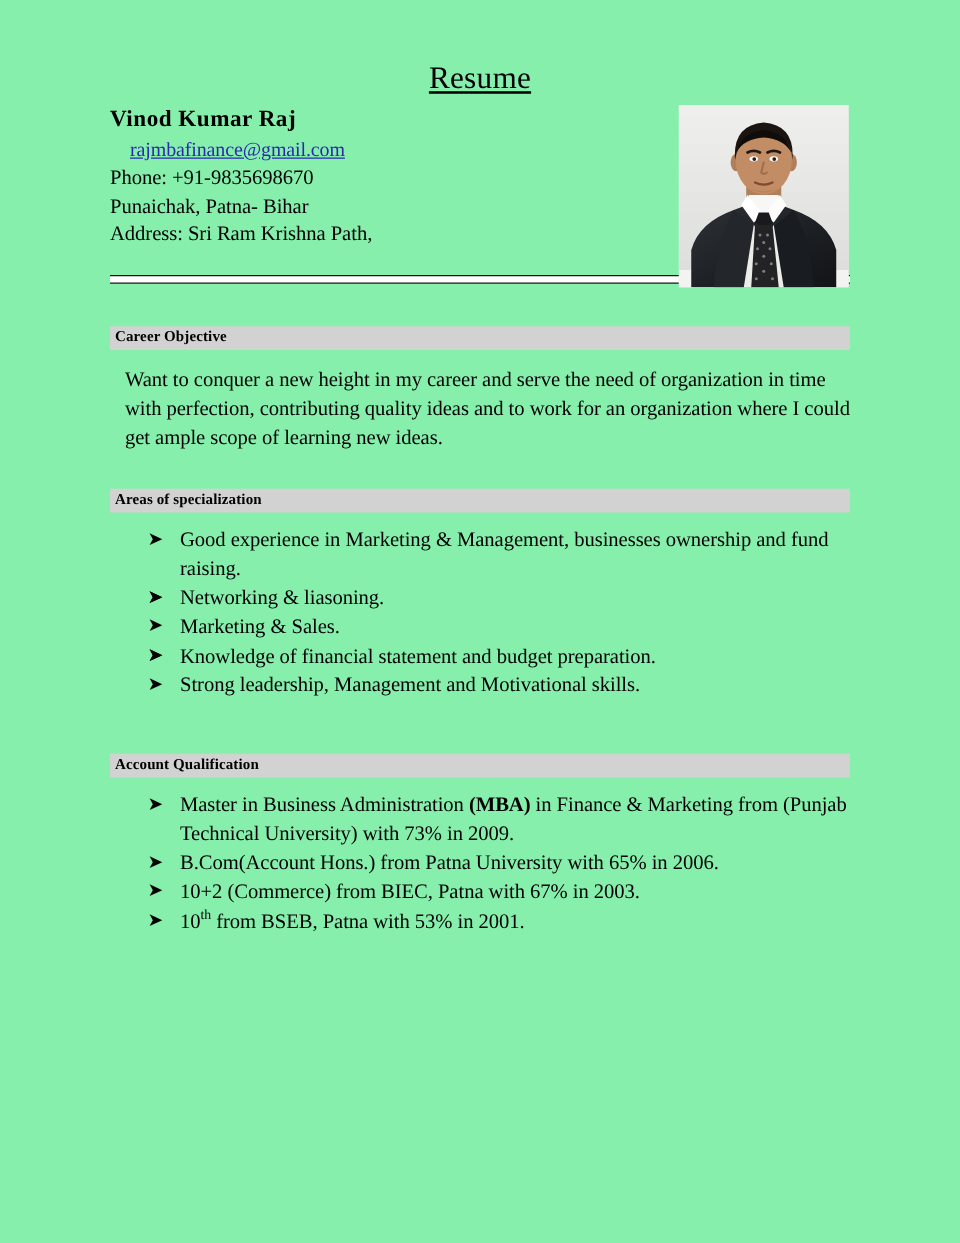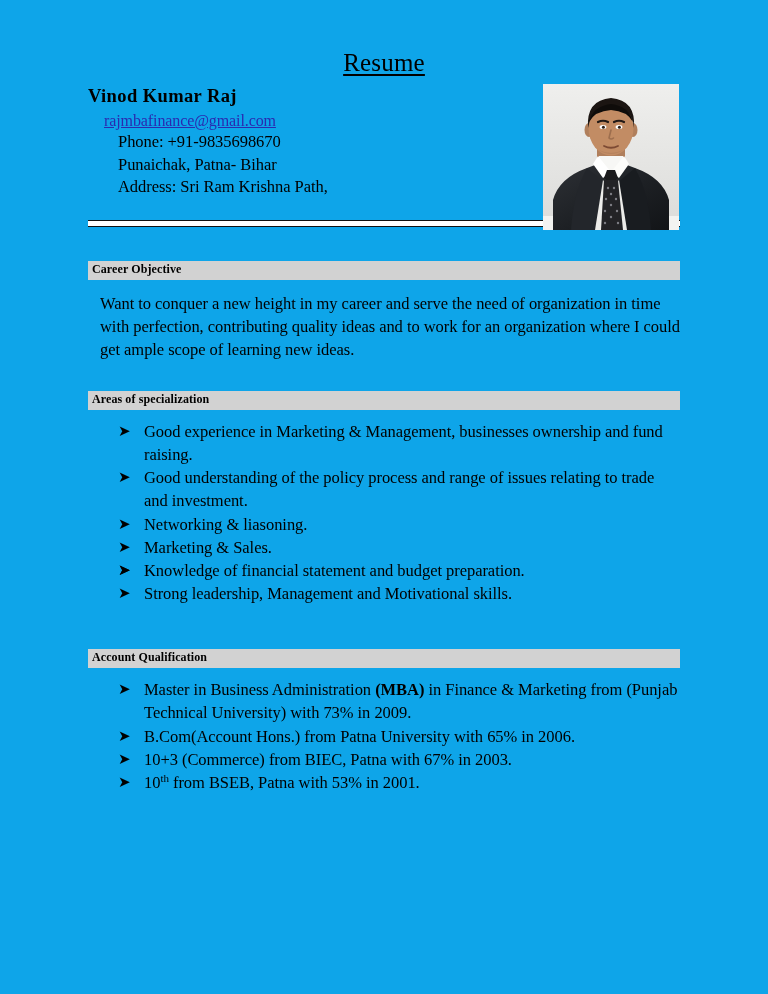--- a/index.html
+++ b/index.html
@@ -15,21 +15,21 @@
     font-family: "Liberation Serif", "DejaVu Serif", serif;
     color: #000000;
     overflow: hidden;
   }
 
   .page {
     position: absolute;
     left: 0; top: 0;
     width: 768px;
     height: 994px;
-    background: #0ea5e9;
+    background: #86efac;
   }
 
   .content {
     position: absolute;
     left: 88px;
     top: 0;
     width: 592px;
   }
 
   
@@ -70,21 +70,20 @@
     text-decoration: underline;
     line-height: 1.33;
     letter-spacing: -0.1px;
     margin-left: 16px;
   }
   .contact-line {
     font-size: 16.5px;
     line-height: 1.36;
     letter-spacing: -0.05px;
     white-space: pre;
-    margin-left: 30px;
   }
 
   .photo-frame {
     position: absolute;
     left: 455px;
     top: 0px;
     width: 136px;
     height: 146px;
     overflow: hidden;
     background: #e9e9e7;
@@ -274,21 +273,20 @@
 
     <div class="spacer-sm"></div>
 
     <ul class="arrow-list indented">
       <li>
         <span class="arrow">➤</span>
         <span>Good experience in Marketing &amp; Management, businesses ownership and fund raising.</span>
       </li>
       <li>
         <span class="arrow">➤</span>
-        <span>Good understanding of the policy process and range of issues relating to trade and investment.</span>
       </li>
       <li>
         <span class="arrow">➤</span>
         <span>Networking &amp; liasoning.</span>
       </li>
       <li>
         <span class="arrow">➤</span>
         <span>Marketing &amp; Sales.</span>
       </li>
       <li>
@@ -314,21 +312,21 @@
       <li>
         <span class="arrow">➤</span>
         <span>Master in Business Administration </span><b class="inline-b">(MBA)</b><span> in Finance &amp; Marketing from (Punjab Technical University) with 73% in 2009.</span>
       </li>
       <li>
         <span class="arrow">➤</span>
         <span>B.Com(Account Hons.) from Patna University with 65% in 2006.</span>
       </li>
       <li>
         <span class="arrow">➤</span>
-        <span>10+3 (Commerce) from BIEC, Patna with 67% in 2003.</span>
+        <span>10+2 (Commerce) from BIEC, Patna with 67% in 2003.</span>
       </li>
       <li>
         <span class="arrow">➤</span>
         <span>10</span><sup class="ord">th</sup><span> from BSEB, Patna with 53% in 2001.</span>
       </li>
     </ul>
 
   </div>
 </div>
 

